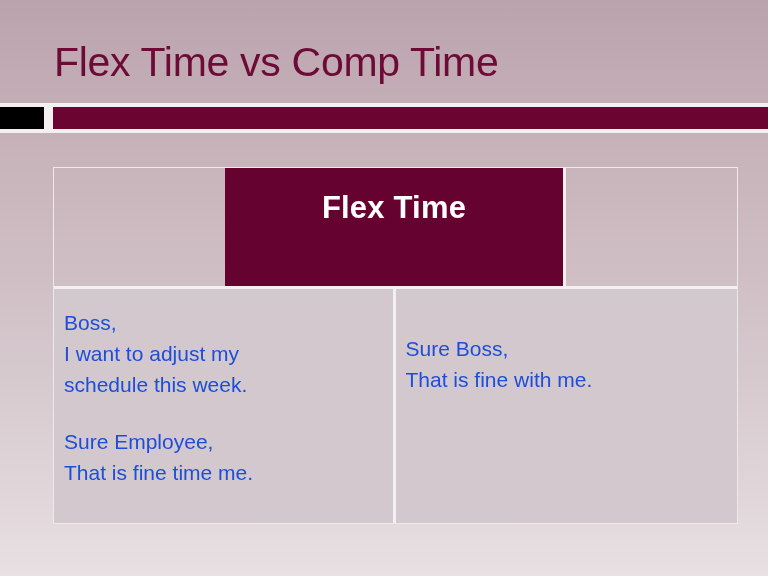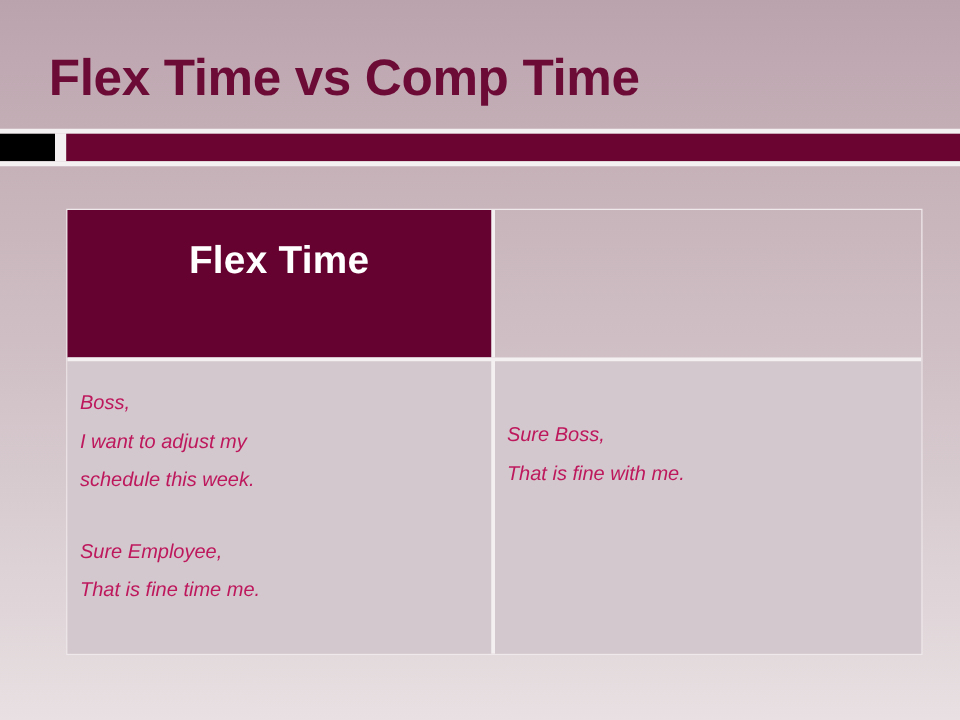--- a/index.html
+++ b/index.html
@@ -23,26 +23,26 @@
         #cdbcc2 42%,
         #d6c9ce 65%,
         #e0d6d9 85%,
         #e8e0e2 100%);
     overflow: hidden;
   }
 
   
   #title {
     position: absolute;
-    left: 39px;
+    left: 54px;
     top: 36px;
     width: 690px;
     font-size: 41px;
     line-height: 52px;
-    font-weight: 700;
+    font-weight: 400;
     letter-spacing: -0.3px;
     color: #6d0b37;
     white-space: nowrap;
   }
 
   
   #accent-band {
     position: absolute;
     left: 0;
     top: 103px;
@@ -102,20 +102,21 @@
     border: 1px solid #efe9eb;
     box-sizing: border-box;
   }
   .table-row {
     display: flex;
     flex-direction: row;
     width: 100%;
   }
   #header-row {
     height: 118px;
+    justify-content: center;
   }
   #body-row {
     height: 237px;
   }
   .cell {
     box-sizing: border-box;
     width: 50%;
     position: relative;
   }
   .header-cell {
@@ -125,26 +126,25 @@
     font-weight: bold;
     text-align: center;
     padding-top: 22px;
     letter-spacing: 0.2px;
   }
   .header-cell.left {
     border-right: 3px solid #f4eff1;
   }
   .body-cell {
     background: #d3c8cd;
-    color: #be185d;
-    font-size: 16px;
+    color: #1d4ed8;
+    font-size: 21px;
     line-height: 31px;
     padding: 18px 0 0 10px;
     border-top: 3px solid #f4eff1;
-    font-style: italic;
   }
   .body-cell.left {
     border-right: 3px solid #f4eff1;
   }
   .para {
     margin: 0;
     white-space: pre-line;
   }
   .para-gap {
     height: 26px;

